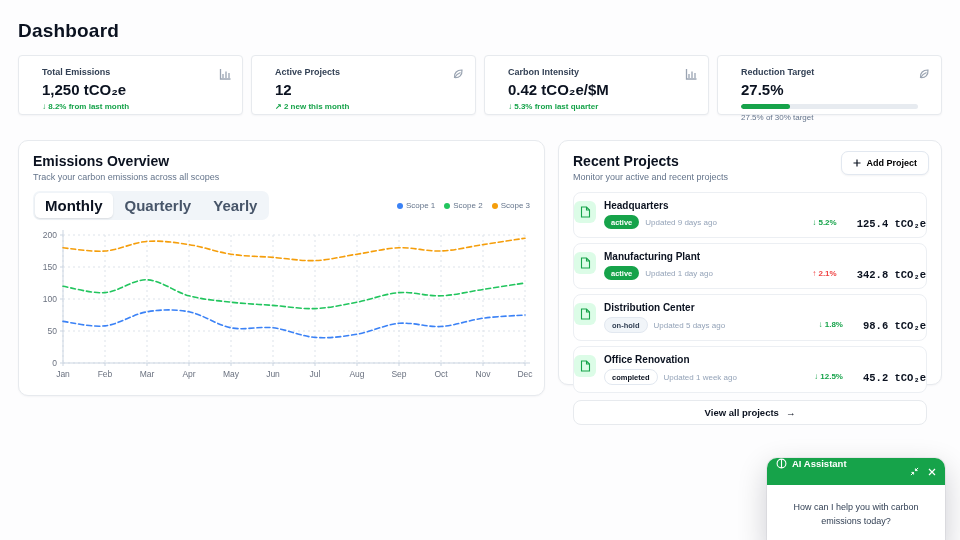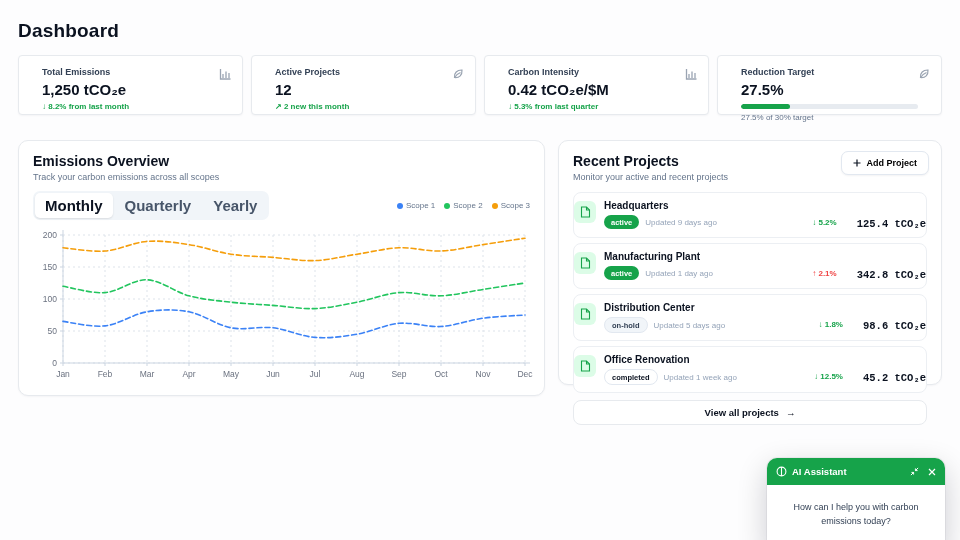--- a/index.html
+++ b/index.html
@@ -56,21 +56,21 @@
   .proj-updated{font-size:8px;color:#94a3b8;}
   .proj-right{margin-left:auto;display:flex;align-items:flex-start;gap:20px;align-self:flex-start;margin-top:18px;}
   .proj-delta{font-size:8px;font-weight:700;}
   .proj-value{font-size:10.5px;font-weight:700;color:#0b1220;white-space:nowrap;font-family:Liberation Mono, monospace;}
   .view-all{margin-top:7px;border:1px solid #e7eaee;border-radius:8px;padding:6px;display:flex;justify-content:center;
             gap:7px;font-size:9.5px;font-weight:600;color:#0b1220;background:#fff;cursor:pointer;}
 
   
   .assistant{position:absolute;left:767px;top:458px;width:178px;height:90px;border-radius:10px 10px 0 0;background:#fff;
              box-shadow:0 10px 30px rgba(2,12,27,.20), 0 0 0 1px rgba(15,23,42,.05);}
-  .assistant-header{background:#16a34a;height:27px;border-radius:10px 10px 0 0;display:flex;align-items:center;
+  .assistant-header{background:#16a34a;height:27px;border-radius:10px 10px 0 0;display:flex;
                     padding:0 9px;gap:5px;color:#fff;}
   .assistant-title{font-size:9.5px;font-weight:700;}
   .assistant-actions{margin-left:auto;display:flex;gap:9px;align-items:center;}
   .assistant-actions svg{cursor:pointer;display:block;}
   .assistant-body{padding:16px 14px 0;font-size:9px;color:#334155;text-align:center;line-height:1.55;}
 </style>
 </head>
 <body>
 
 <div id="app">

